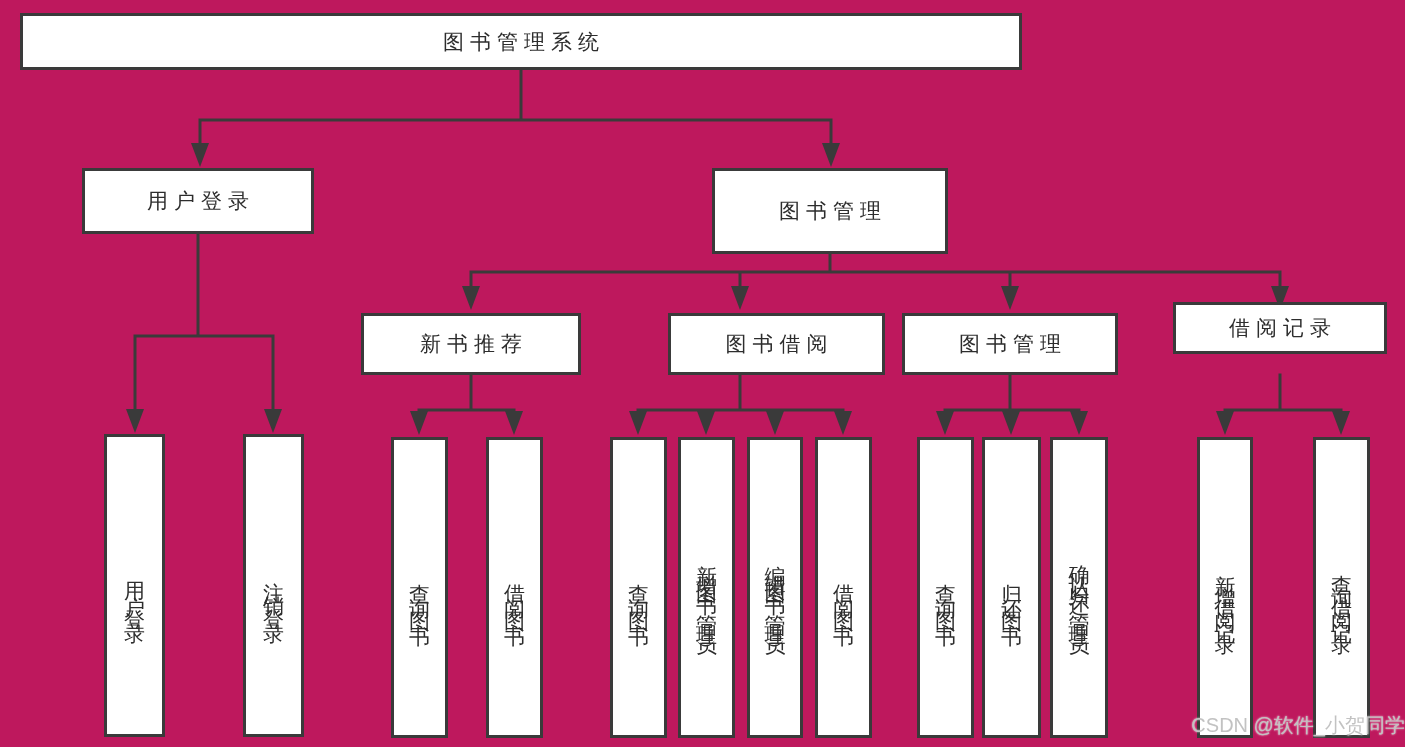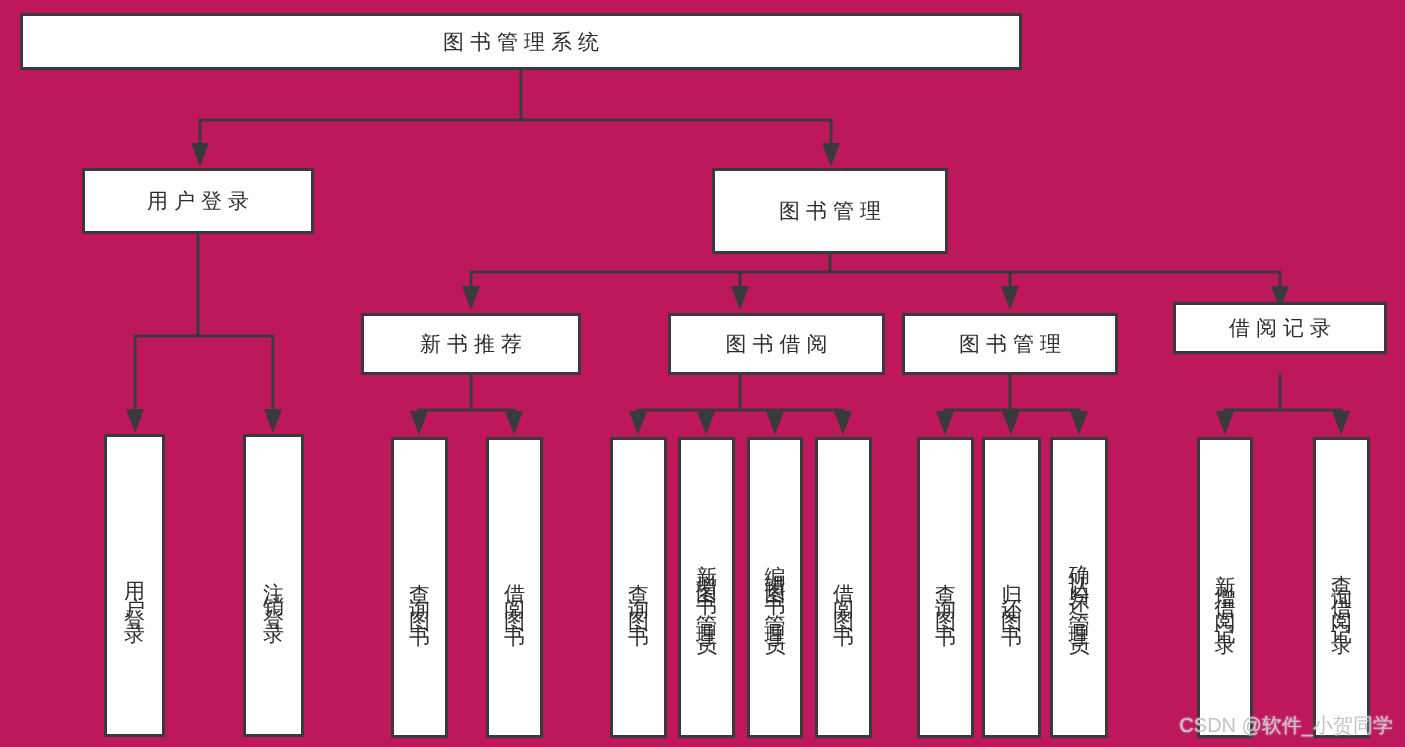--- a/index.html
+++ b/index.html
@@ -41,21 +41,21 @@
     text-orientation: mixed;
     font-size: 21px;
     white-space: nowrap;
     color: #2d2d2d;
   }
   .v-short { letter-spacing: 14px; margin-bottom: -14px; }
   .v-mid   { letter-spacing: 12px; margin-bottom: -12px; }
   .v-long  { letter-spacing: 10px; margin-bottom: -10px; }
   .watermark {
     position: absolute;
-    right: 12px;
+    right: 0;
     bottom: 8px;
     font-size: 20px;
     color: #c2c2c2;
     text-shadow: 0 0 2px rgba(255,255,255,0.9);
     z-index: 5;
     white-space: nowrap;
   }
 </style>
 </head>
 <body>

